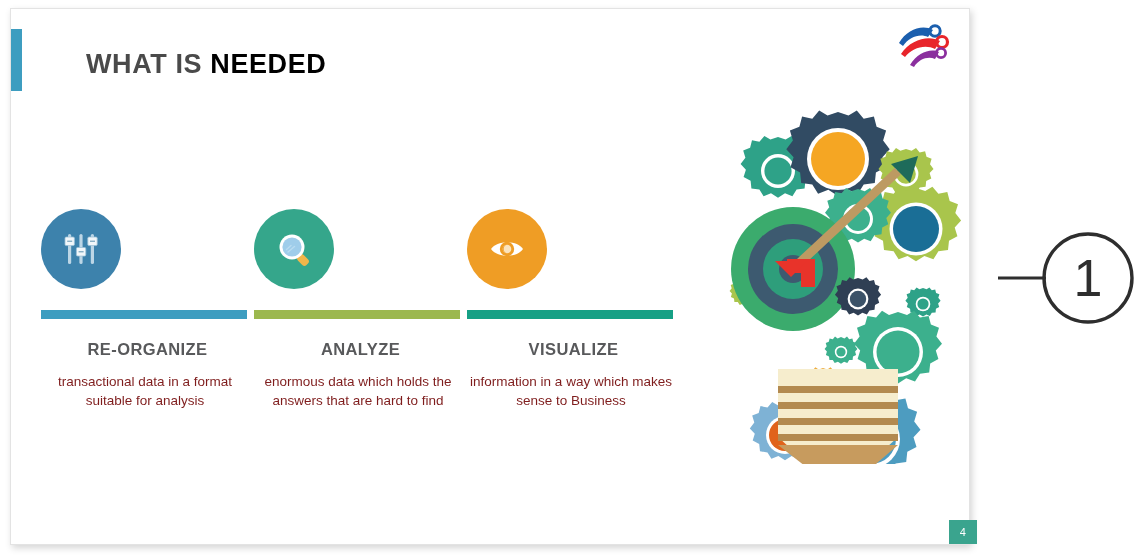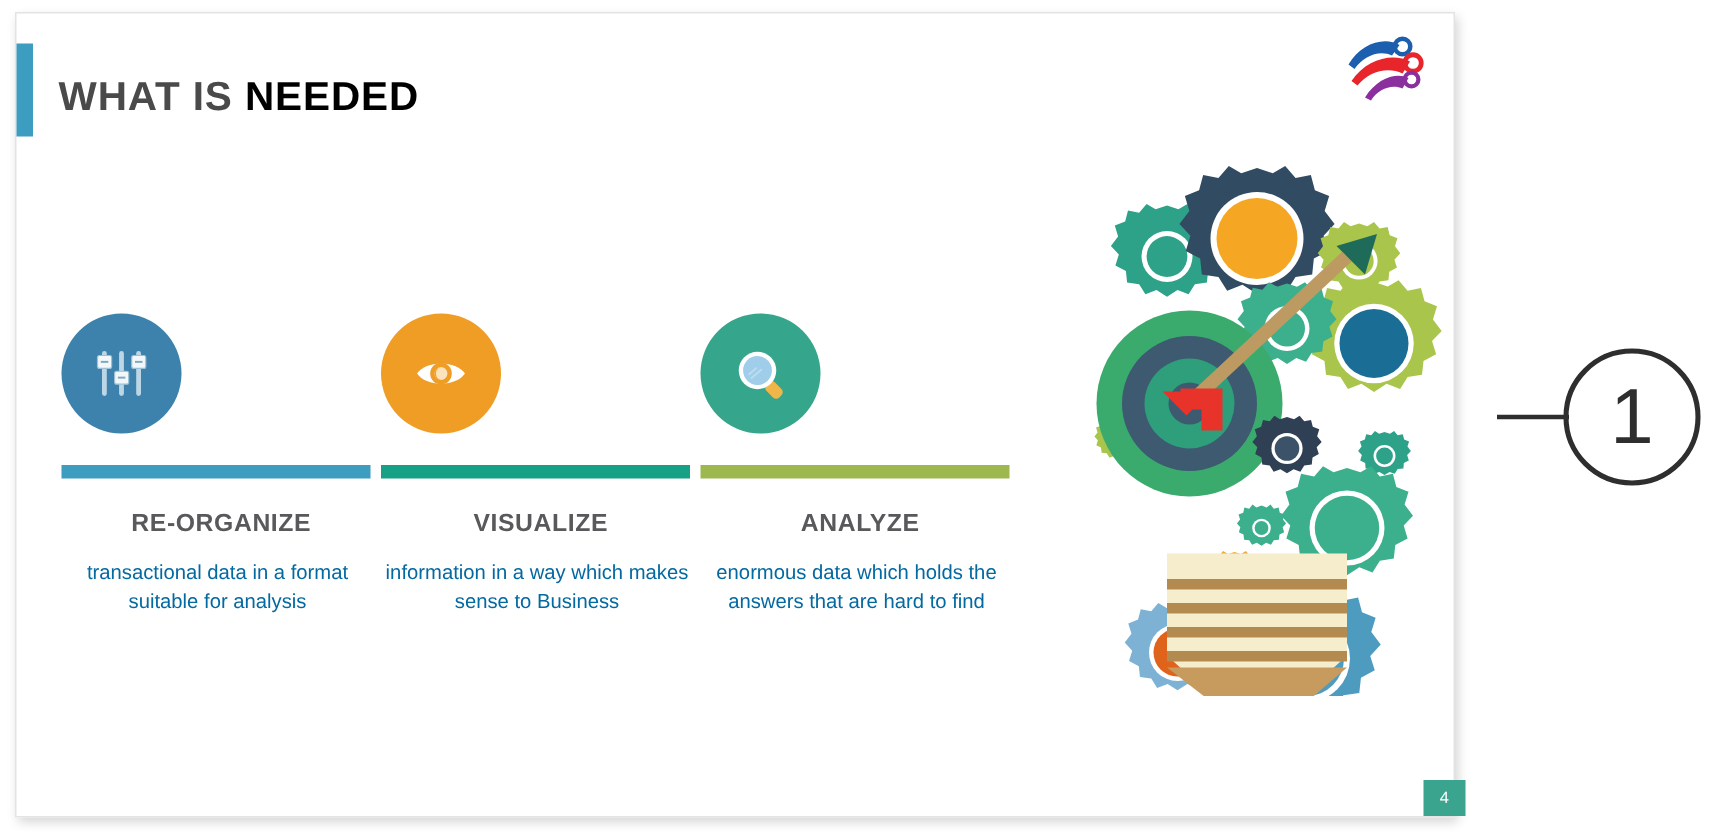--- a/index.html
+++ b/index.html
@@ -45,21 +45,21 @@
     position: absolute;
     left: 28px;
     top: 42px;
     font-size: 27px;
     font-weight: bold;
     letter-spacing: 0.6px;
     white-space: nowrap;
     line-height: 1;
     color: #4a4a4a;
   }
-  .slide-title .t-strong { color: #4a4a4a; }
+  .slide-title .t-strong { color: #4a4a4a; margin-left: 47px; }
   .slide-title .t-accent { color: #000000; }
 
   
   .logo {
     position: absolute;
     right: 16px;
     top: 12px;
     width: 60px;
     height: 52px;
   }
@@ -104,21 +104,21 @@
     font-size: 16.5px;
     font-weight: bold;
     color: #58595b;
     letter-spacing: 0.4px;
     margin-bottom: 14px;
     text-align: center;
     line-height: 1;
   }
   .col-desc {
     font-size: 13.5px;
-    color: #0369a1;
+    color: #7f1d1d;
     text-align: center;
     line-height: 1.42;
     width: 208px;
   }
 
   
   .bulb {
     position: absolute;
     left: 702px;
     top: 100px;
@@ -190,47 +190,47 @@
             <rect x="30.8" y="12" width="9.4" height="8.6" rx="1.3" fill="#f2f7fa" stroke="#9cc0d6" stroke-width="0.8"></rect>
             <rect x="33" y="15.6" width="5" height="1.3" fill="#7fa8bf"></rect>
           </svg>
         </div>
         <div class="rule r-blue"></div>
         <div class="col-title">RE-ORGANIZE</div>
         <div class="col-desc">transactional data in a format suitable for analysis</div>
       </div>
 
       <div class="col">
+        <div class="icon-circle c-teal">
+          <svg viewBox="0 0 48 48" width="48" height="48">
+            <rect x="29" y="29" width="8" height="12" rx="3" fill="#f0b64a" transform="rotate(-45 33 35)"></rect>
+            <circle cx="22" cy="22" r="12.5" fill="#ffffff"></circle>
+            <circle cx="22" cy="22" r="9.6" fill="#9fcdea"></circle>
+            <path d="M16.5 24.5 L21 20.5 M18 27 L24.5 21.5" stroke="#b9dcf1" stroke-width="1.4" fill="none" stroke-linecap="round"></path>
+          </svg>
+        </div>
+        <div class="rule r-olive"></div>
+        <div class="col-title">ANALYZE</div>
+        <div class="col-desc">enormous data which holds the answers that are hard to find</div>
+      </div>
+
+      <div class="col">
         <div class="icon-circle c-orange">
           <svg viewBox="0 0 48 48" width="48" height="48">
             <path d="M8 24 C14 15, 34 15, 40 24 C34 33, 14 33, 8 24 Z" fill="#ffffff"></path>
             <circle cx="24" cy="24" r="7.2" fill="#ef9d25"></circle>
             <circle cx="24" cy="24" r="4.3" fill="#fbe3bd"></circle>
             <path d="M24 19.8 A4.3 4.3 0 0 0 24 28.2 A3.1 3.1 0 0 1 24 19.8 Z" fill="#ef9d25"></path>
           </svg>
         </div>
         <div class="rule r-teal"></div>
         <div class="col-title">VISUALIZE</div>
         <div class="col-desc">information in a way which makes sense to Business</div>
       </div>
 
-      <div class="col">
-        <div class="icon-circle c-teal">
-          <svg viewBox="0 0 48 48" width="48" height="48">
-            <rect x="29" y="29" width="8" height="12" rx="3" fill="#f0b64a" transform="rotate(-45 33 35)"></rect>
-            <circle cx="22" cy="22" r="12.5" fill="#ffffff"></circle>
-            <circle cx="22" cy="22" r="9.6" fill="#9fcdea"></circle>
-            <path d="M16.5 24.5 L21 20.5 M18 27 L24.5 21.5" stroke="#b9dcf1" stroke-width="1.4" fill="none" stroke-linecap="round"></path>
-          </svg>
-        </div>
-        <div class="rule r-olive"></div>
-        <div class="col-title">ANALYZE</div>
-        <div class="col-desc">enormous data which holds the answers that are hard to find</div>
-      </div>
-
     </div>
 
     <div class="bulb">
       <svg viewBox="0 0 250 355" width="250" height="355">
         <defs>
           <g id="gearteeth">
             <path d="M0,-100 L0,-100"></path>
           </g>
         </defs>
 

